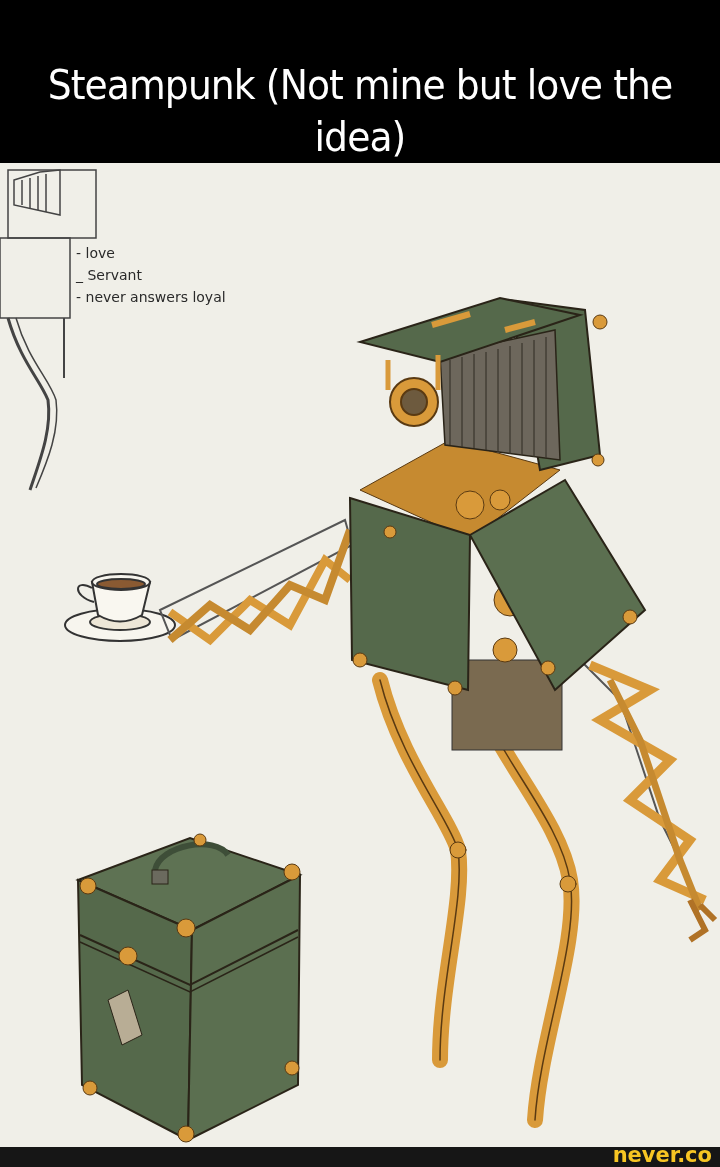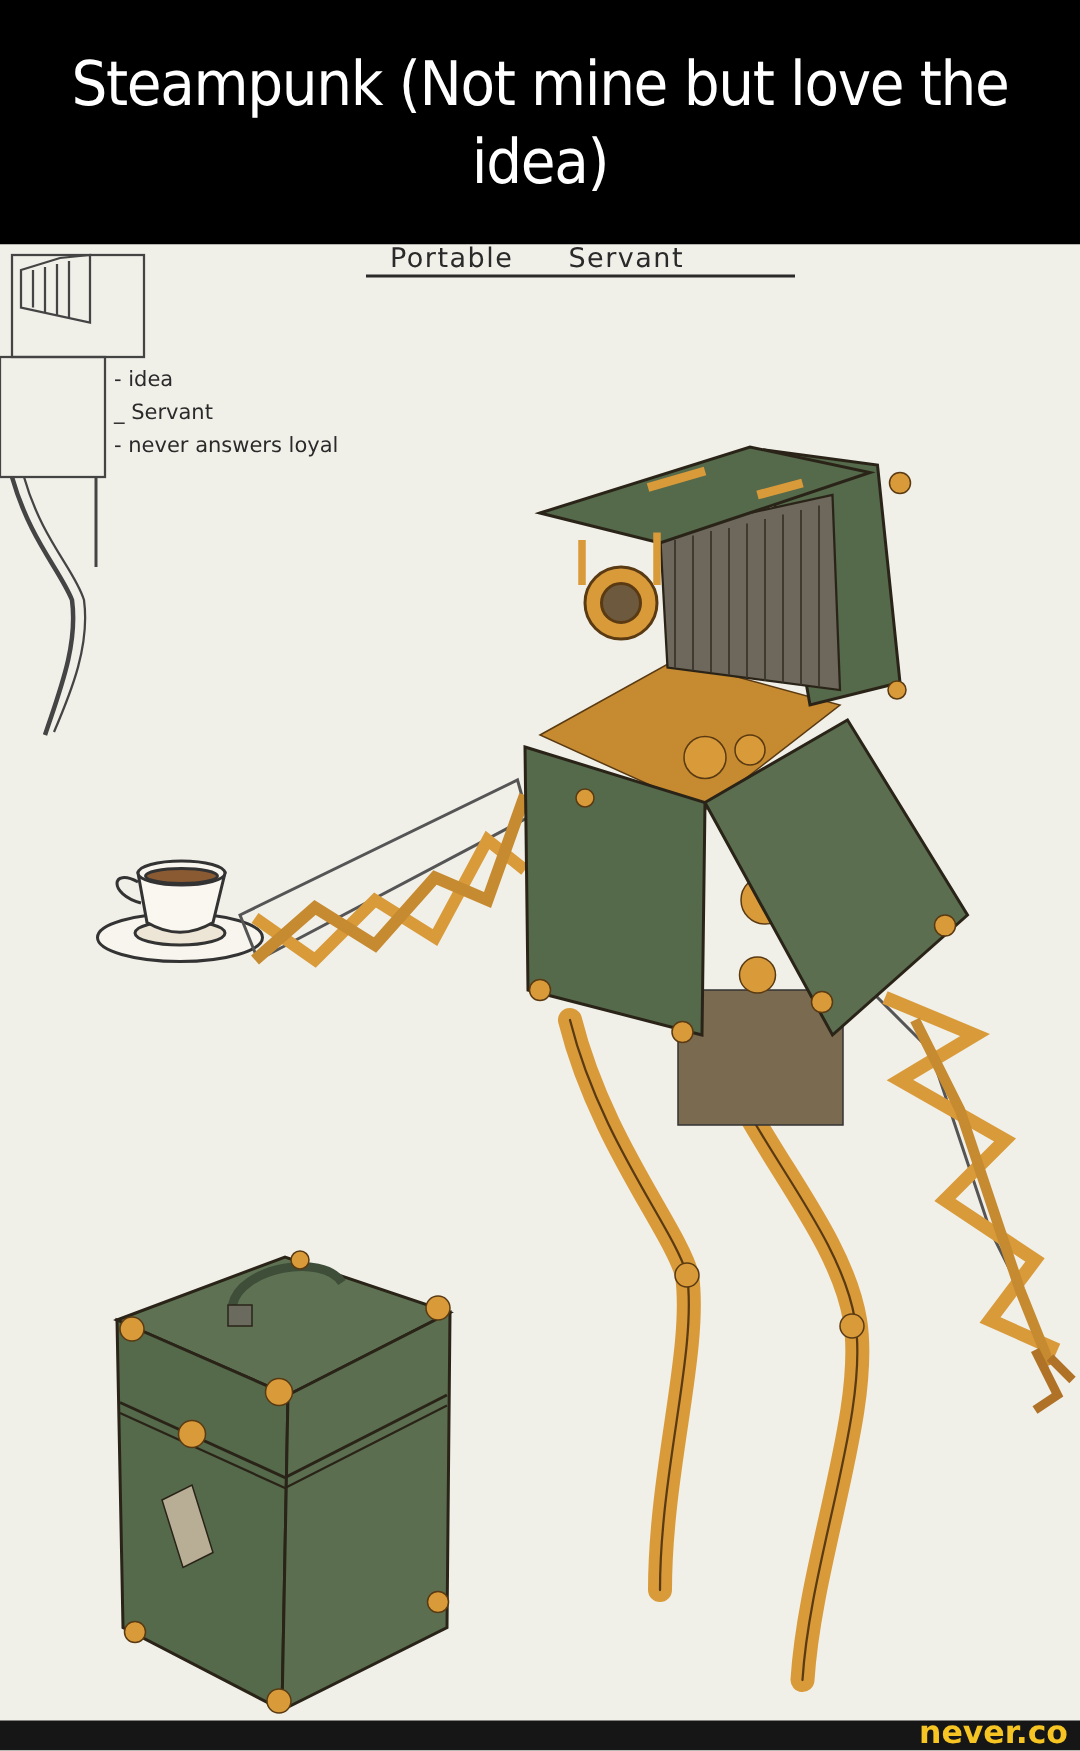--- a/index.html
+++ b/index.html
@@ -1,17 +1,17 @@
 <!DOCTYPE html>
 <html><head>
 <meta charset="utf-8">
 <style>
   html, body { margin: 0; padding: 0; }
   body { width: 720px; height: 1167px; background: #f0efe8; position: relative; overflow: hidden; font-family: "Liberation Sans", sans-serif; }
-  .caption { position: absolute; left: 0; top: 0; width: 720px; height: 163px; background: #000; color: #fff; display: flex; align-items: center; justify-content: center; text-align: center; }
+  .caption { position: absolute; left: 0; top: 0; width: 720px; height: 163px; background: #000; color: #fff; display: flex; align-items: flex-end; justify-content: center; text-align: center; }
   .caption-text { font-size: 41px; line-height: 52px; width: 680px; font-family: "DejaVu Sans", sans-serif; font-weight: 400; letter-spacing: -1px; transform: scaleX(0.92); }
   .artwork { position: absolute; left: 0; top: 163px; width: 720px; height: 984px; background: #f0efe8; }
   .artwork svg { position: absolute; left: 0; top: 0; }
   .title-note { position: absolute; left: 244px; top: 163px; width: 270px; font-family: "DejaVu Sans", sans-serif; font-size: 18px; color: #2a2a2a; letter-spacing: 1px; border-bottom: 2px solid #2a2a2a; padding-left: 16px; height: 20px; line-height: 20px; word-spacing: 30px; }
   .notes { position: absolute; left: 76px; top: 242px; font-family: "DejaVu Sans", sans-serif; color: #2a2a2a; font-size: 14px; line-height: 22px; }
   .notes div { white-space: nowrap; }
   .footer { position: absolute; left: 0; top: 1147px; width: 720px; height: 20px; background: #161616; }
   .watermark { position: absolute; right: 8px; top: 1143px; font-family: "DejaVu Sans", sans-serif; font-weight: bold; font-size: 21px; color: #f7c523; line-height: 24px; letter-spacing: 0; }
 </style>
 </head>
@@ -116,22 +116,21 @@
         <circle cx="186" cy="928" r="9"></circle>
         <circle cx="128" cy="956" r="9"></circle>
         <circle cx="90" cy="1088" r="7"></circle>
         <circle cx="292" cy="1068" r="7"></circle>
         <circle cx="186" cy="1134" r="8"></circle>
         <circle cx="200" cy="840" r="6"></circle>
       </g>
     </g>
   </svg>
 
-  <div class="title-note" style="top:0;">Portable Servant</div>
   <div class="notes" style="top:79px;">
-    <div>- idea</div>
+    <div>- love</div>
     <div>_ Servant</div>
     <div>- never answers loyal</div>
   </div>
 </div>
 
 <div class="footer"></div>
 <div class="watermark"><span>never.co</span></div>
 
 </body></html>

